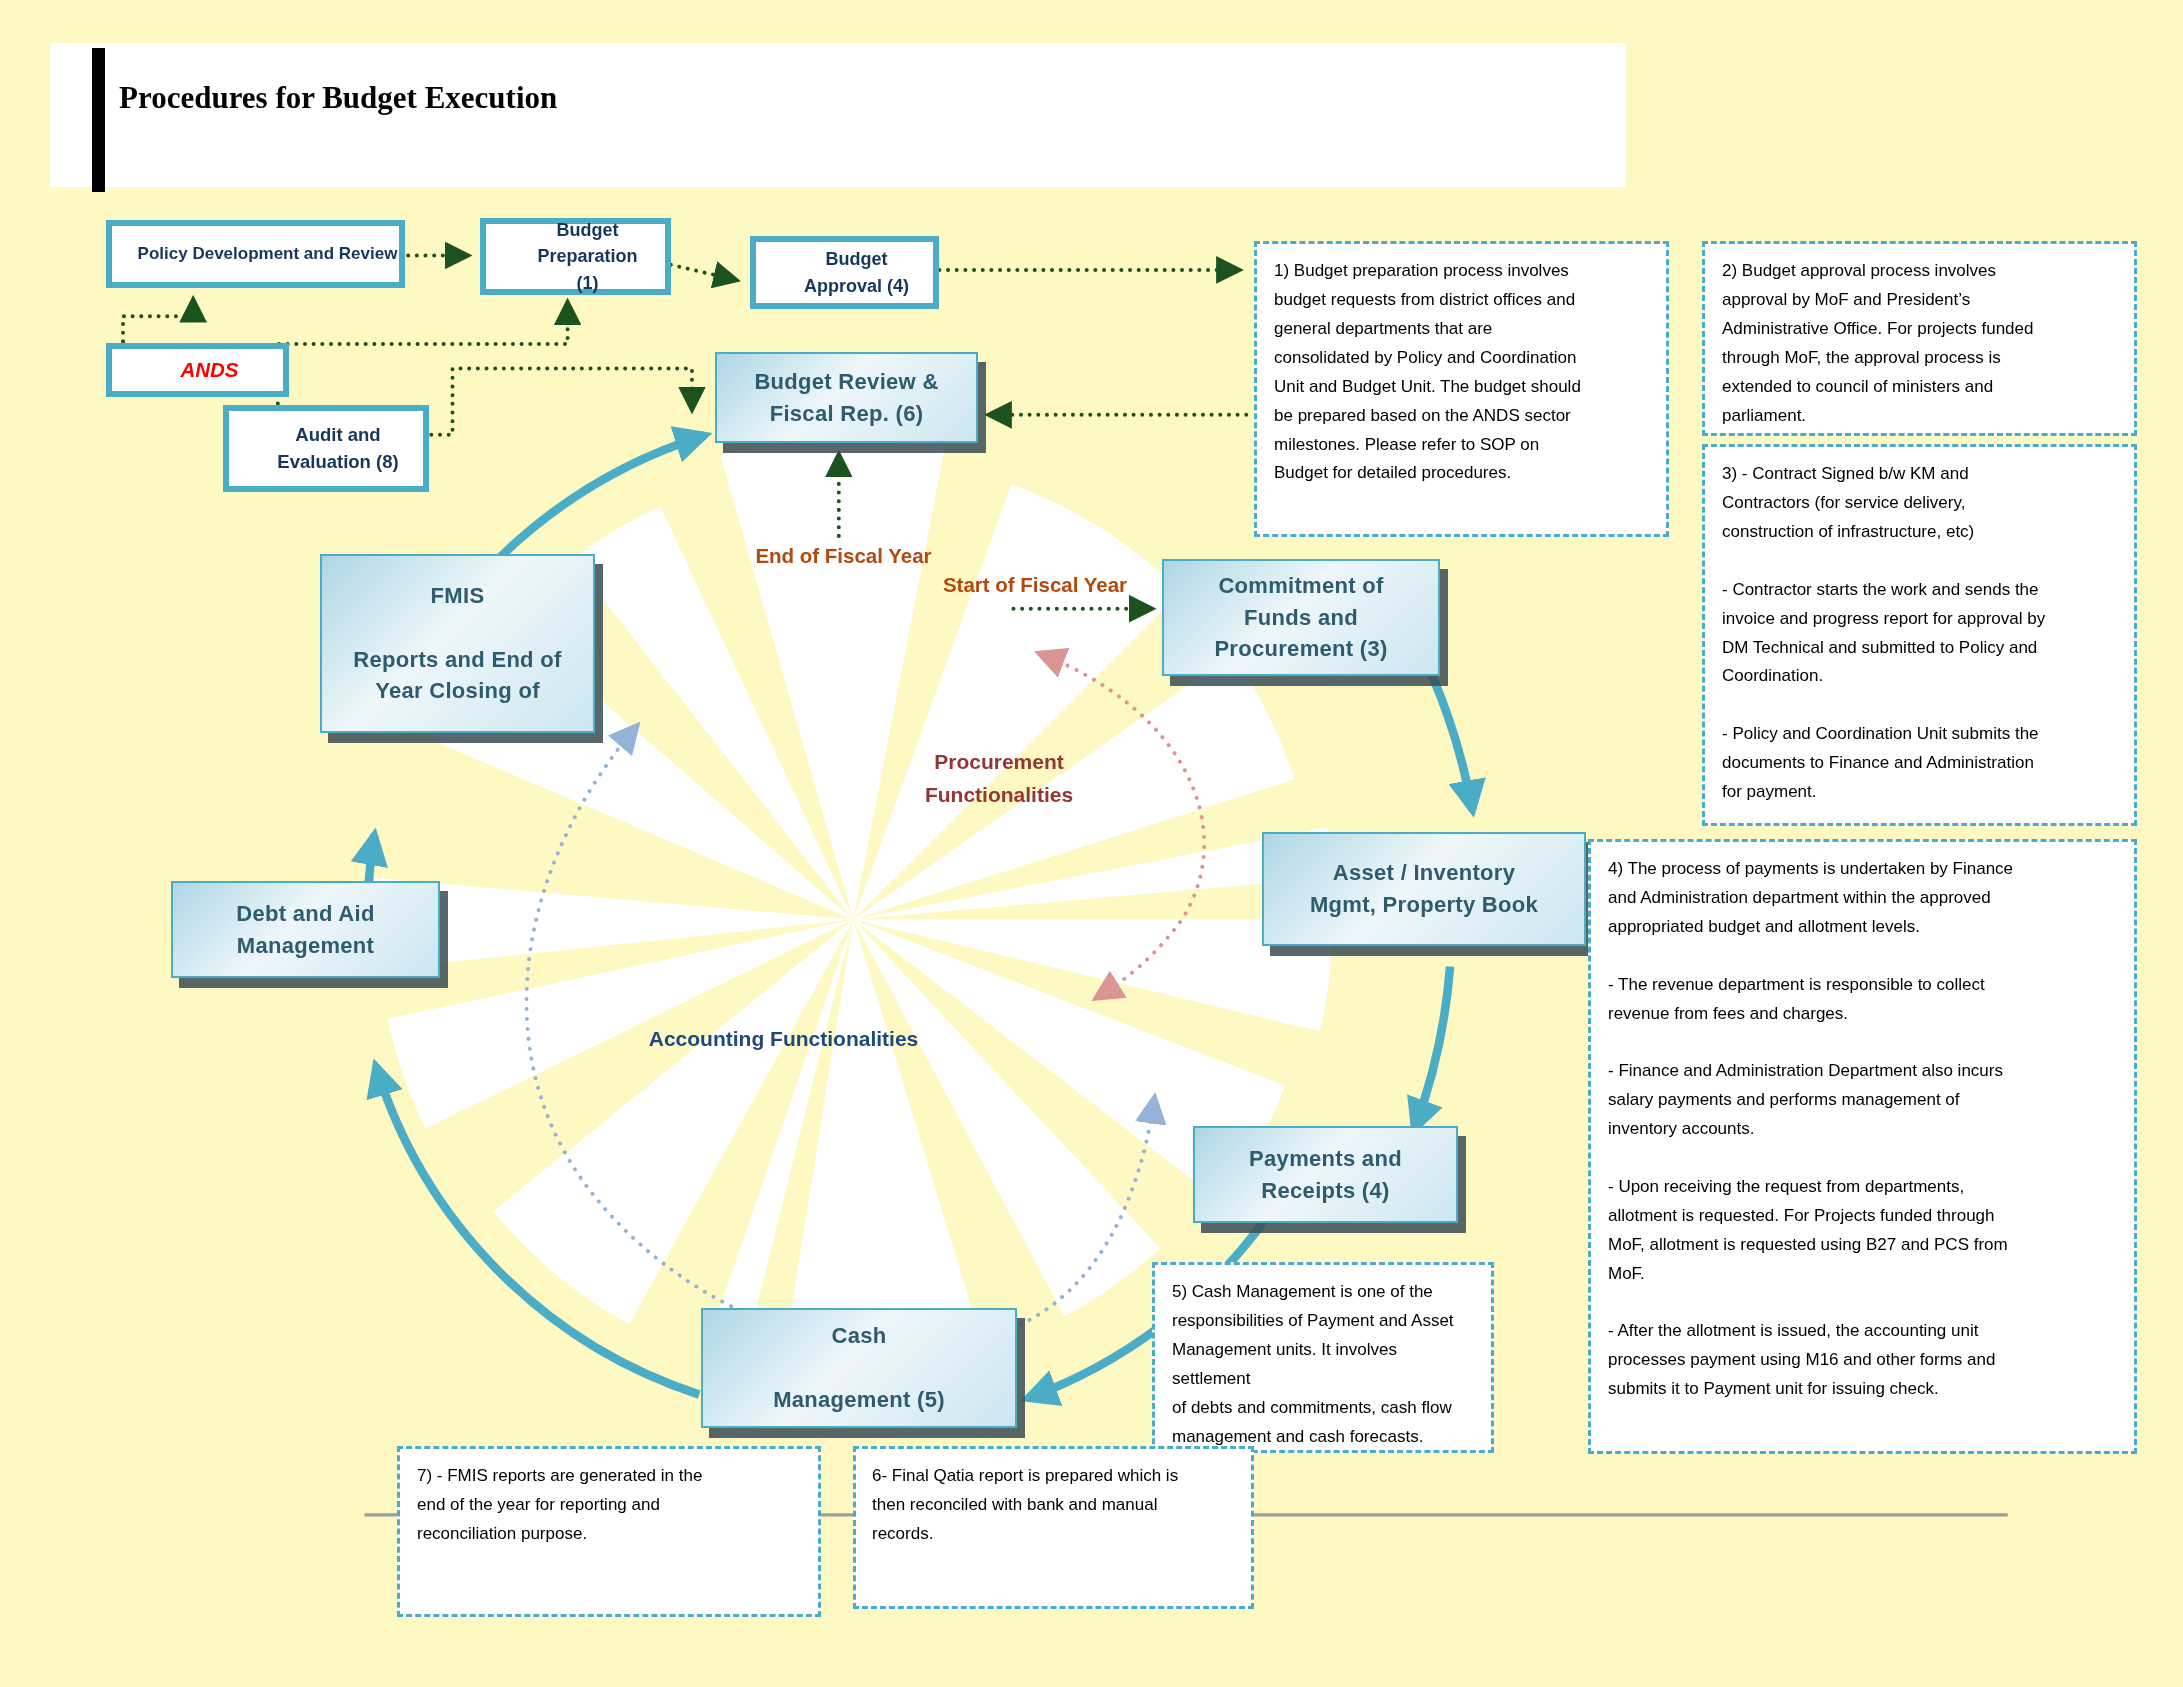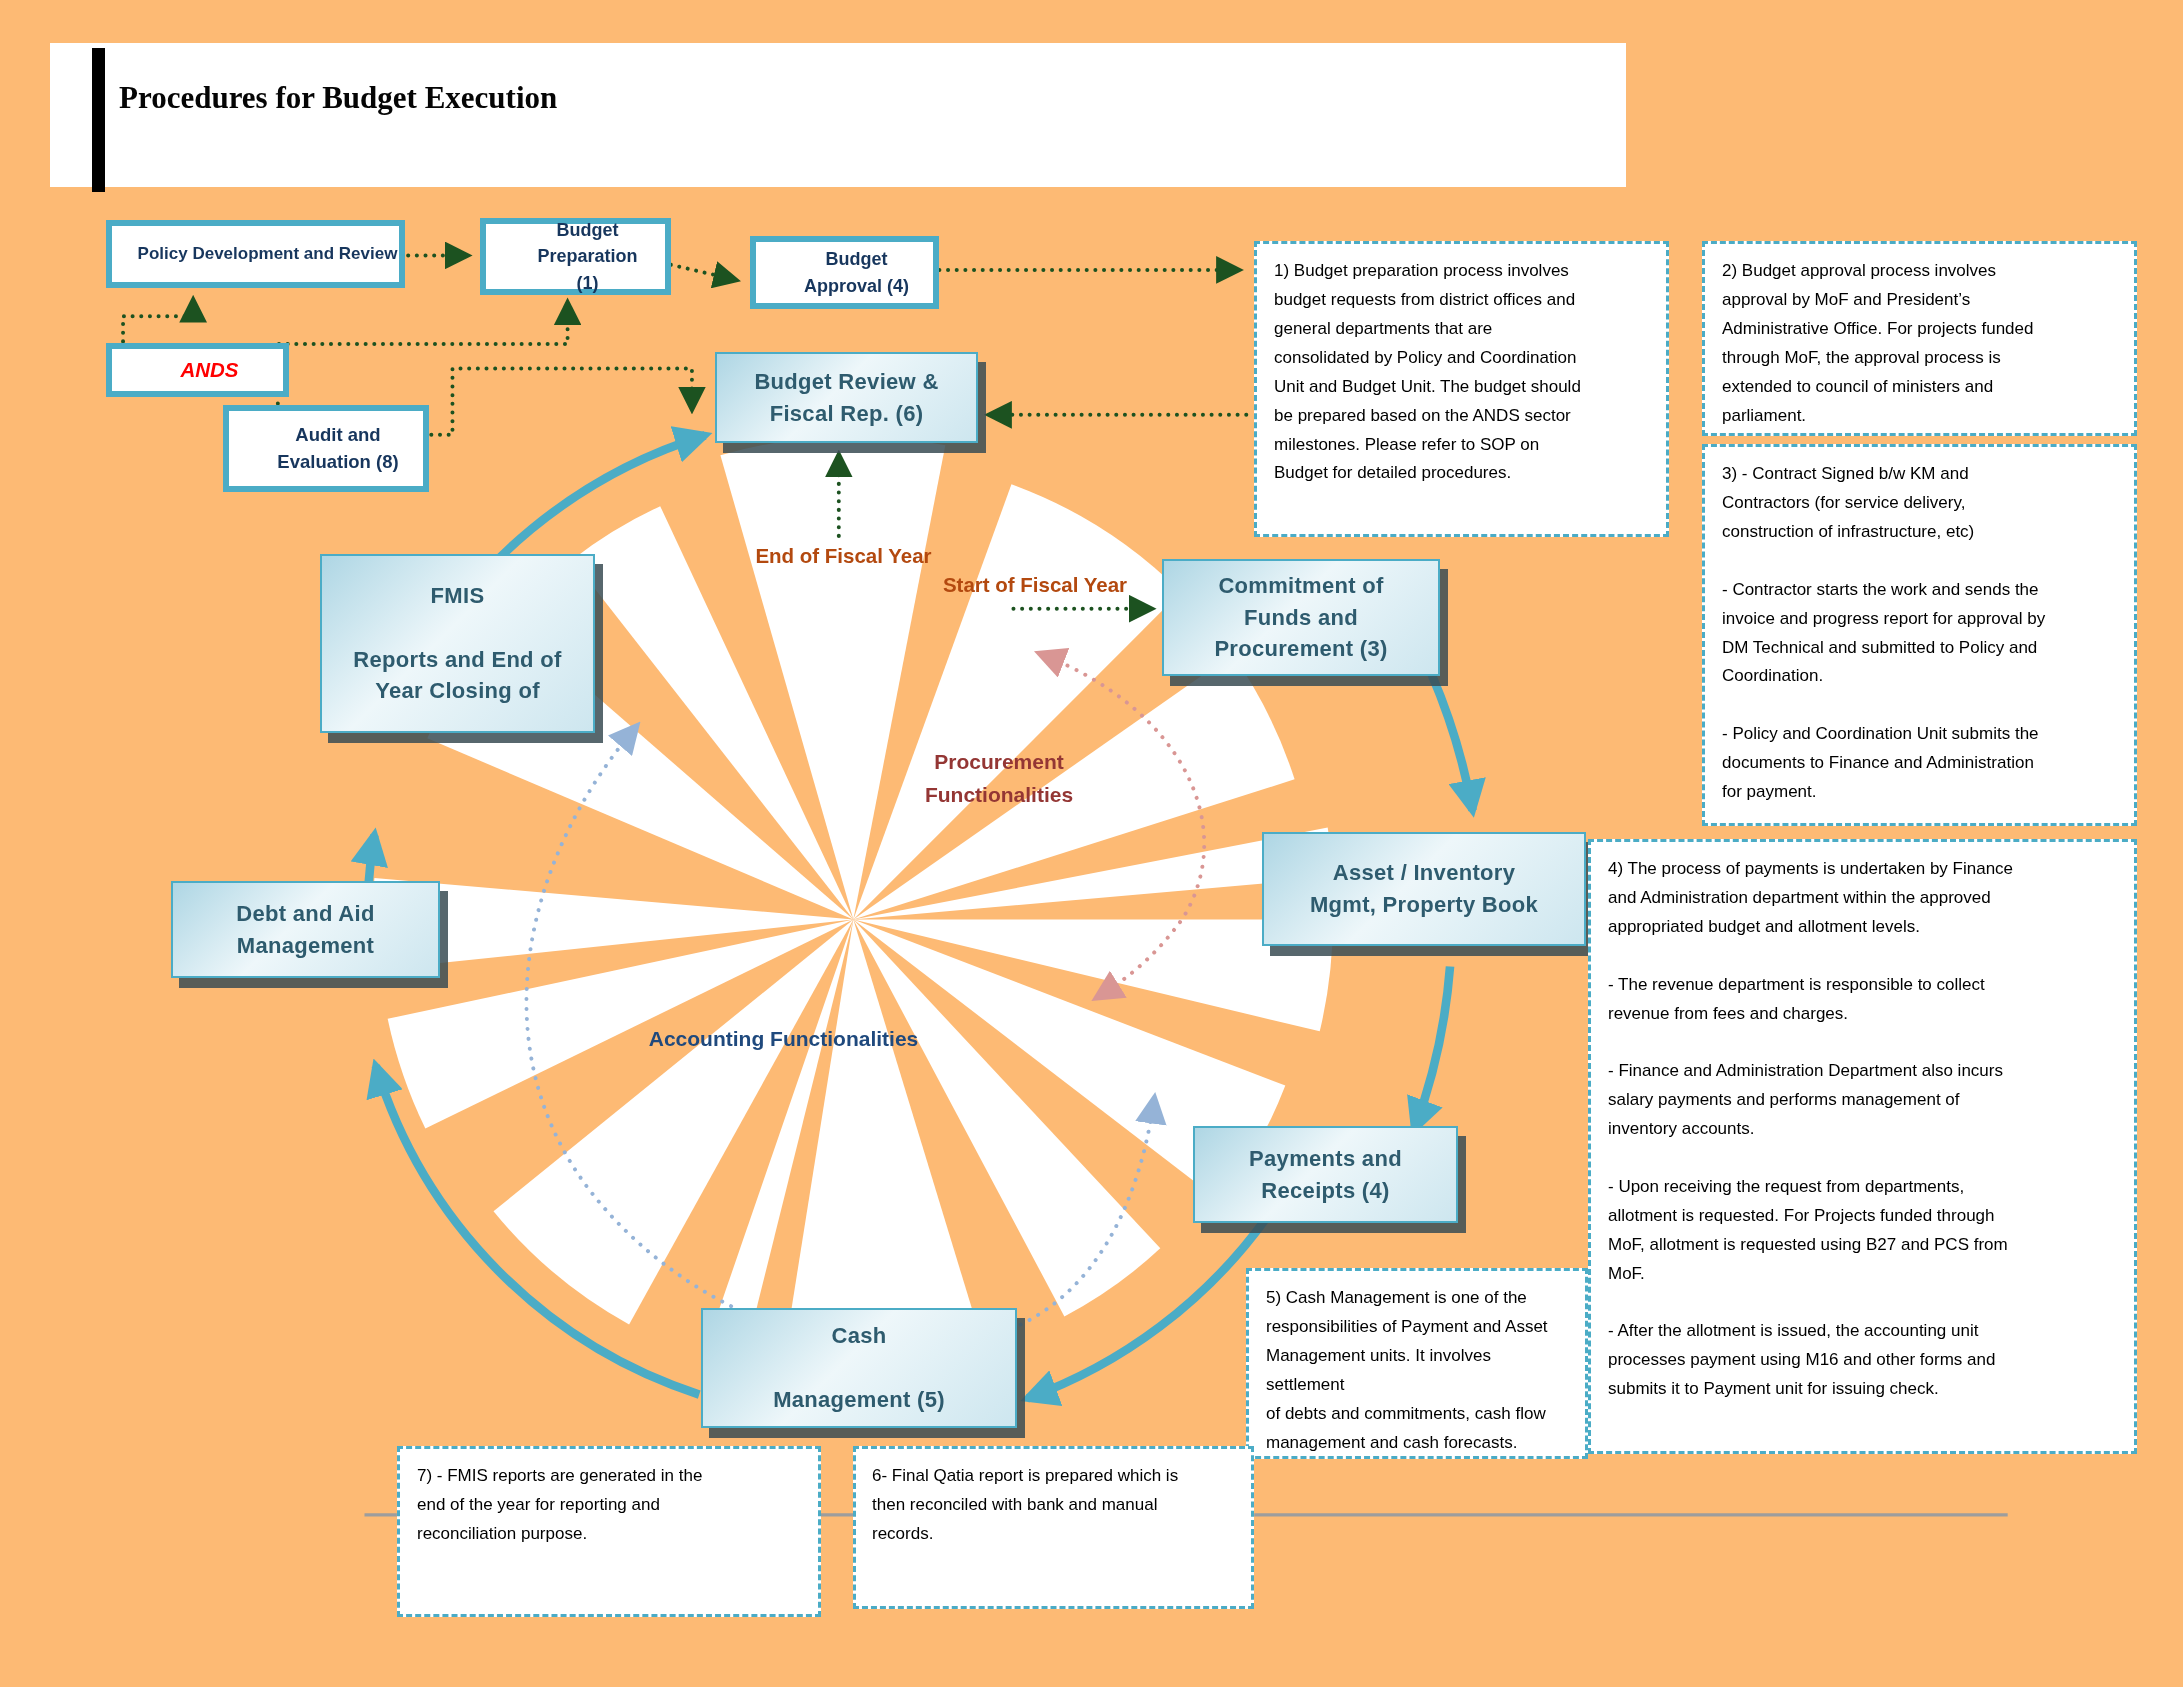--- a/index.html
+++ b/index.html
@@ -1,16 +1,16 @@
 <!DOCTYPE html>
 <html style="font-size:10.6px"><head>
 <meta charset="utf-8">
 <style>
   html,body{margin:0;padding:0;background:#111;}
-  .slide{position:relative;width:2183px;height:1687px;background:#fdba74;overflow:hidden;
+  .slide{position:relative;width:2183px;height:1687px;background:#fef9c3;overflow:hidden;
          font-family:"Liberation Sans",sans-serif;}
   
   .header{position:absolute;left:50px;top:43px;width:1576px;height:144px;background:#fff;}
   .accent-bar{position:absolute;left:42px;top:5.3px;width:12.6px;height:144px;background:#000;}
   .page-title{position:absolute;left:69px;top:37px;font-family:"Liberation Serif",serif;
               font-weight:bold;font-size:31px;color:#050505;white-space:nowrap;}
   
   .pbox{position:absolute;background:#fff;border:6.6px solid #4BACC6;display:flex;
         align-items:center;justify-content:center;text-align:center;color:#17365D;
         font-weight:bold;white-space:pre-line;line-height:1.45;box-sizing:border-box;padding-left:24px;}
@@ -210,21 +210,21 @@
 inventory accounts.
 
 - Upon receiving the request from departments,
 allotment is requested. For Projects funded through
 MoF, allotment is requested using B27 and PCS from
 MoF.
 
 - After the allotment is issued, the accounting unit
 processes payment using M16 and other forms and
 submits it to Payment unit for issuing check.</div>
-    <div class="nbox" style="left:1246px;top:1262px;width:342px;height:191px;margin-top:6px;">5) Cash Management is one of the
+    <div class="nbox" style="left:1152px;top:1262px;width:342px;height:191px;">5) Cash Management is one of the
 responsibilities of Payment and Asset
 Management units. It involves settlement
 of debts and commitments, cash flow
 management and cash forecasts.</div>
     <div class="nbox" style="left:397px;top:1446px;width:424px;height:171px;">7) - FMIS reports are generated in the
 end of the year for reporting and
 reconciliation purpose.</div>
     <div class="nbox" style="left:853px;top:1446px;width:401px;height:163px;padding-left:16px;">6- Final Qatia report is prepared which is
 then reconciled with bank and manual
 records.</div>

